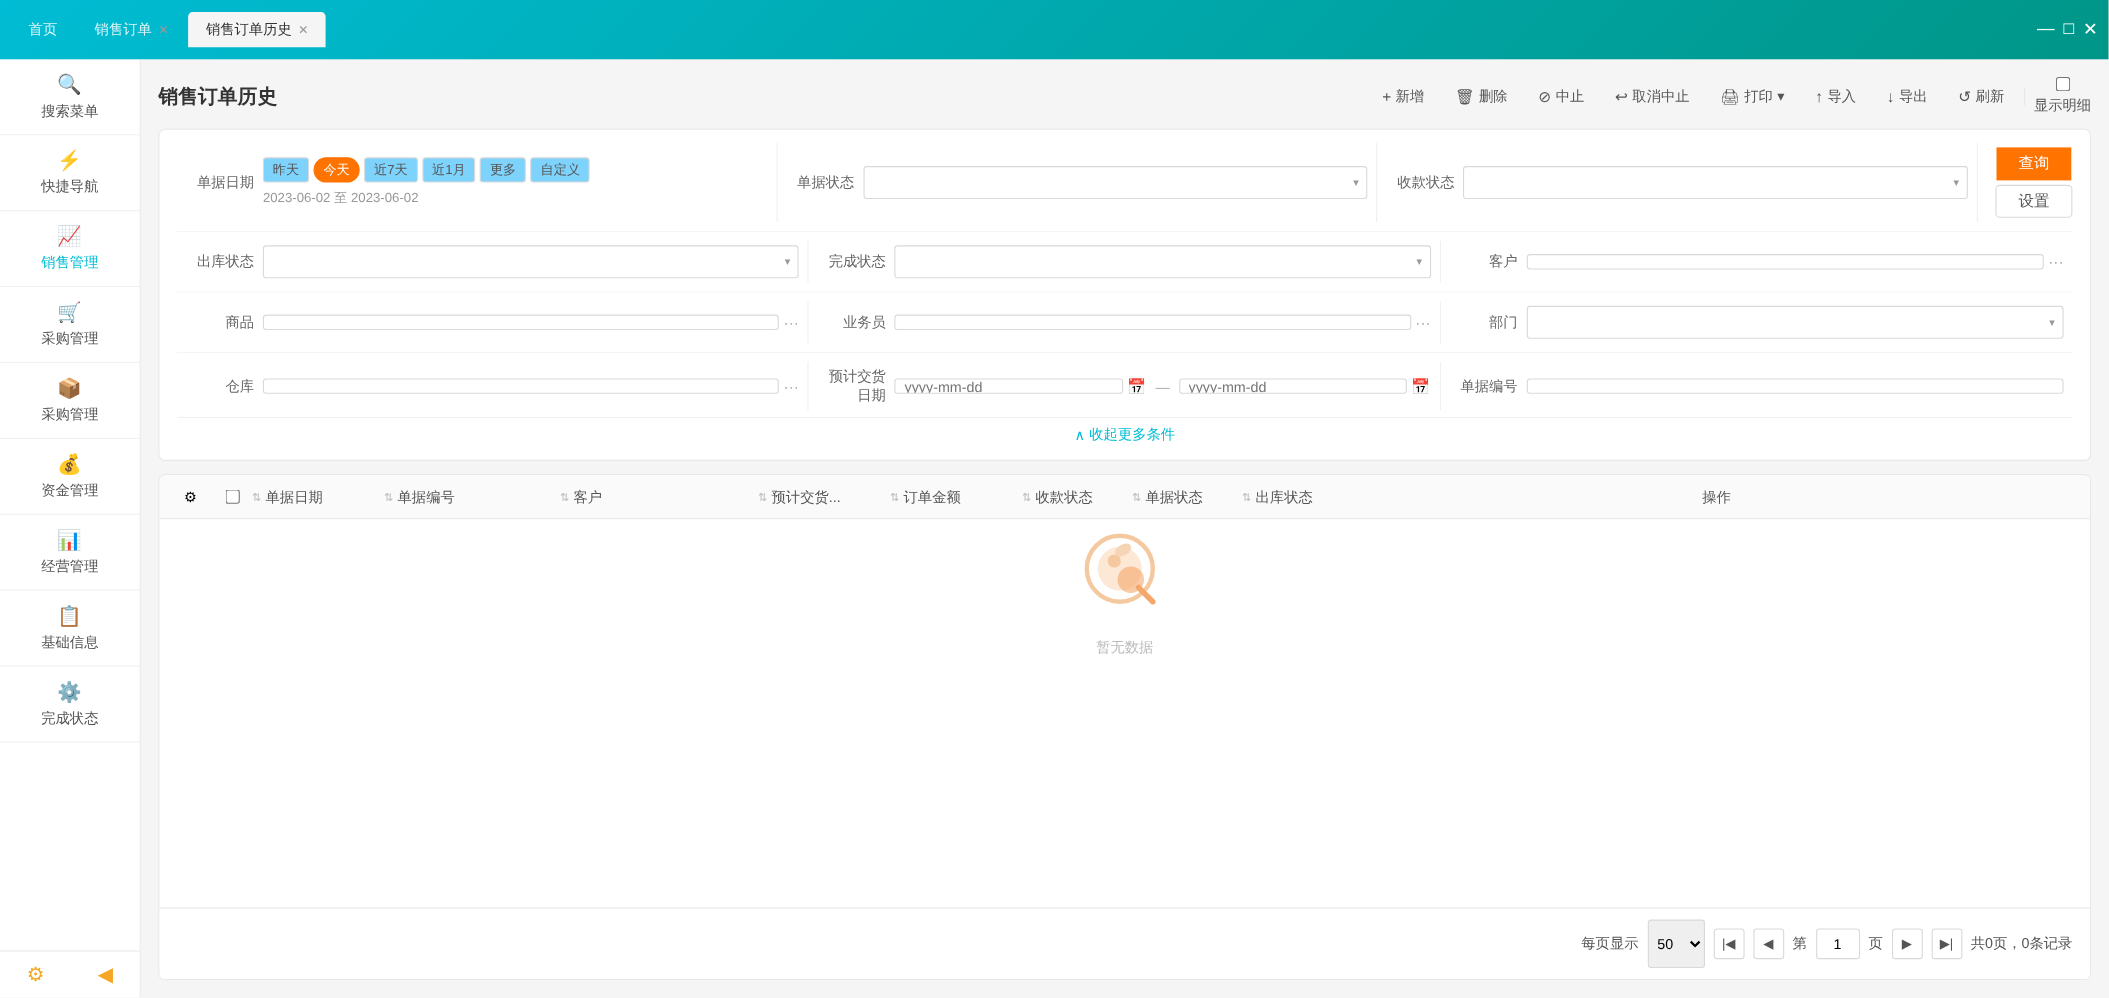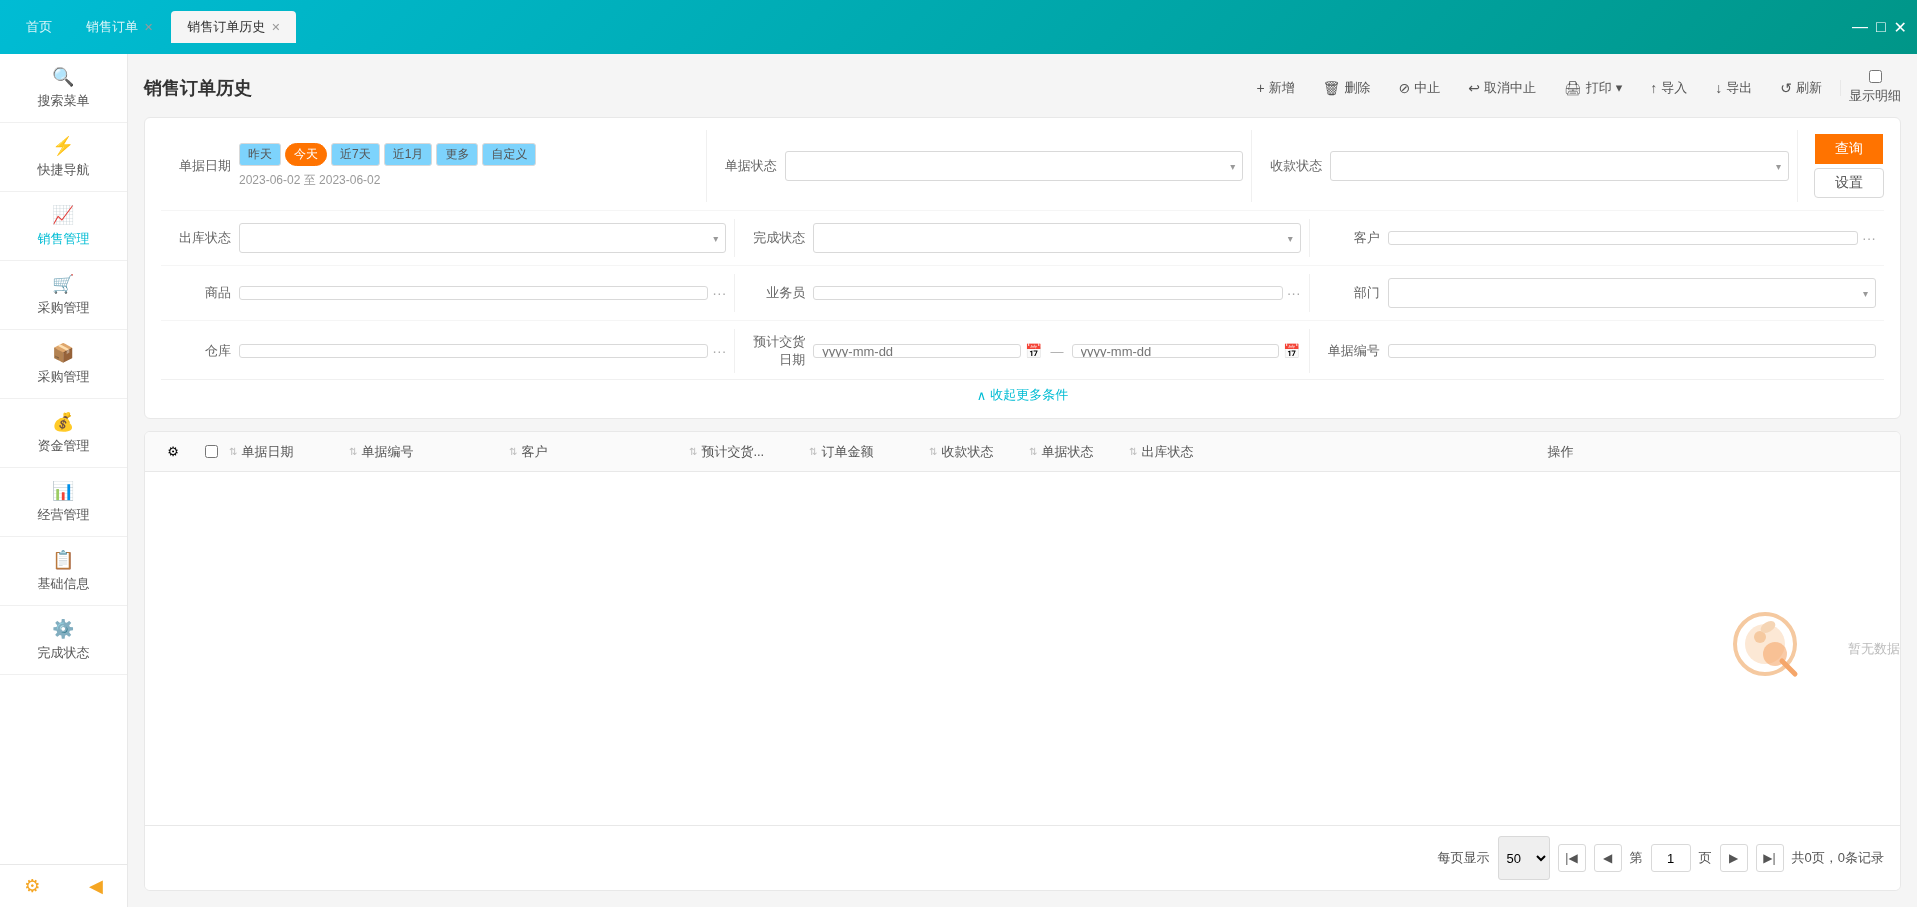--- a/index.html
+++ b/index.html
@@ -231,25 +231,26 @@
     .th-amount { width: 120px; }
     .th-receipt { width: 100px; }
     .th-status { width: 100px; }
     .th-out { width: 100px; }
     .th-ops { flex: 1; display: flex; justify-content: center; }
 
     
     .empty-state {
       flex: 1;
       display: flex;
-      align-items: center;
-      justify-content: flex-end;
+      flex-direction: column;
+      align-items: center;
+      justify-content: flex-start;
       color: #bbb;
       font-size: 14px;
-      gap: 28px;
+      gap: 8px;
     }
     .empty-icon {
       width: 100px;
       height: 100px;
     }
 
     
     .pagination-bar {
       display: flex;
       align-items: center;

